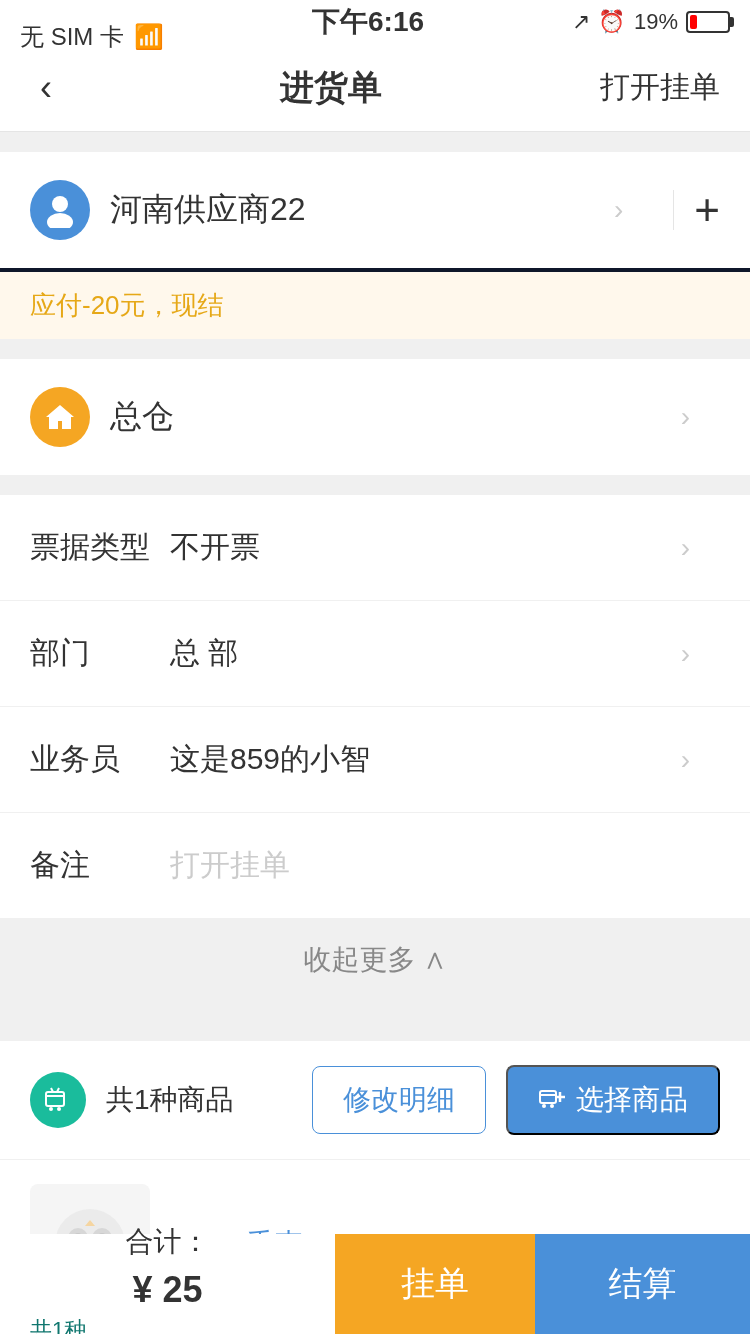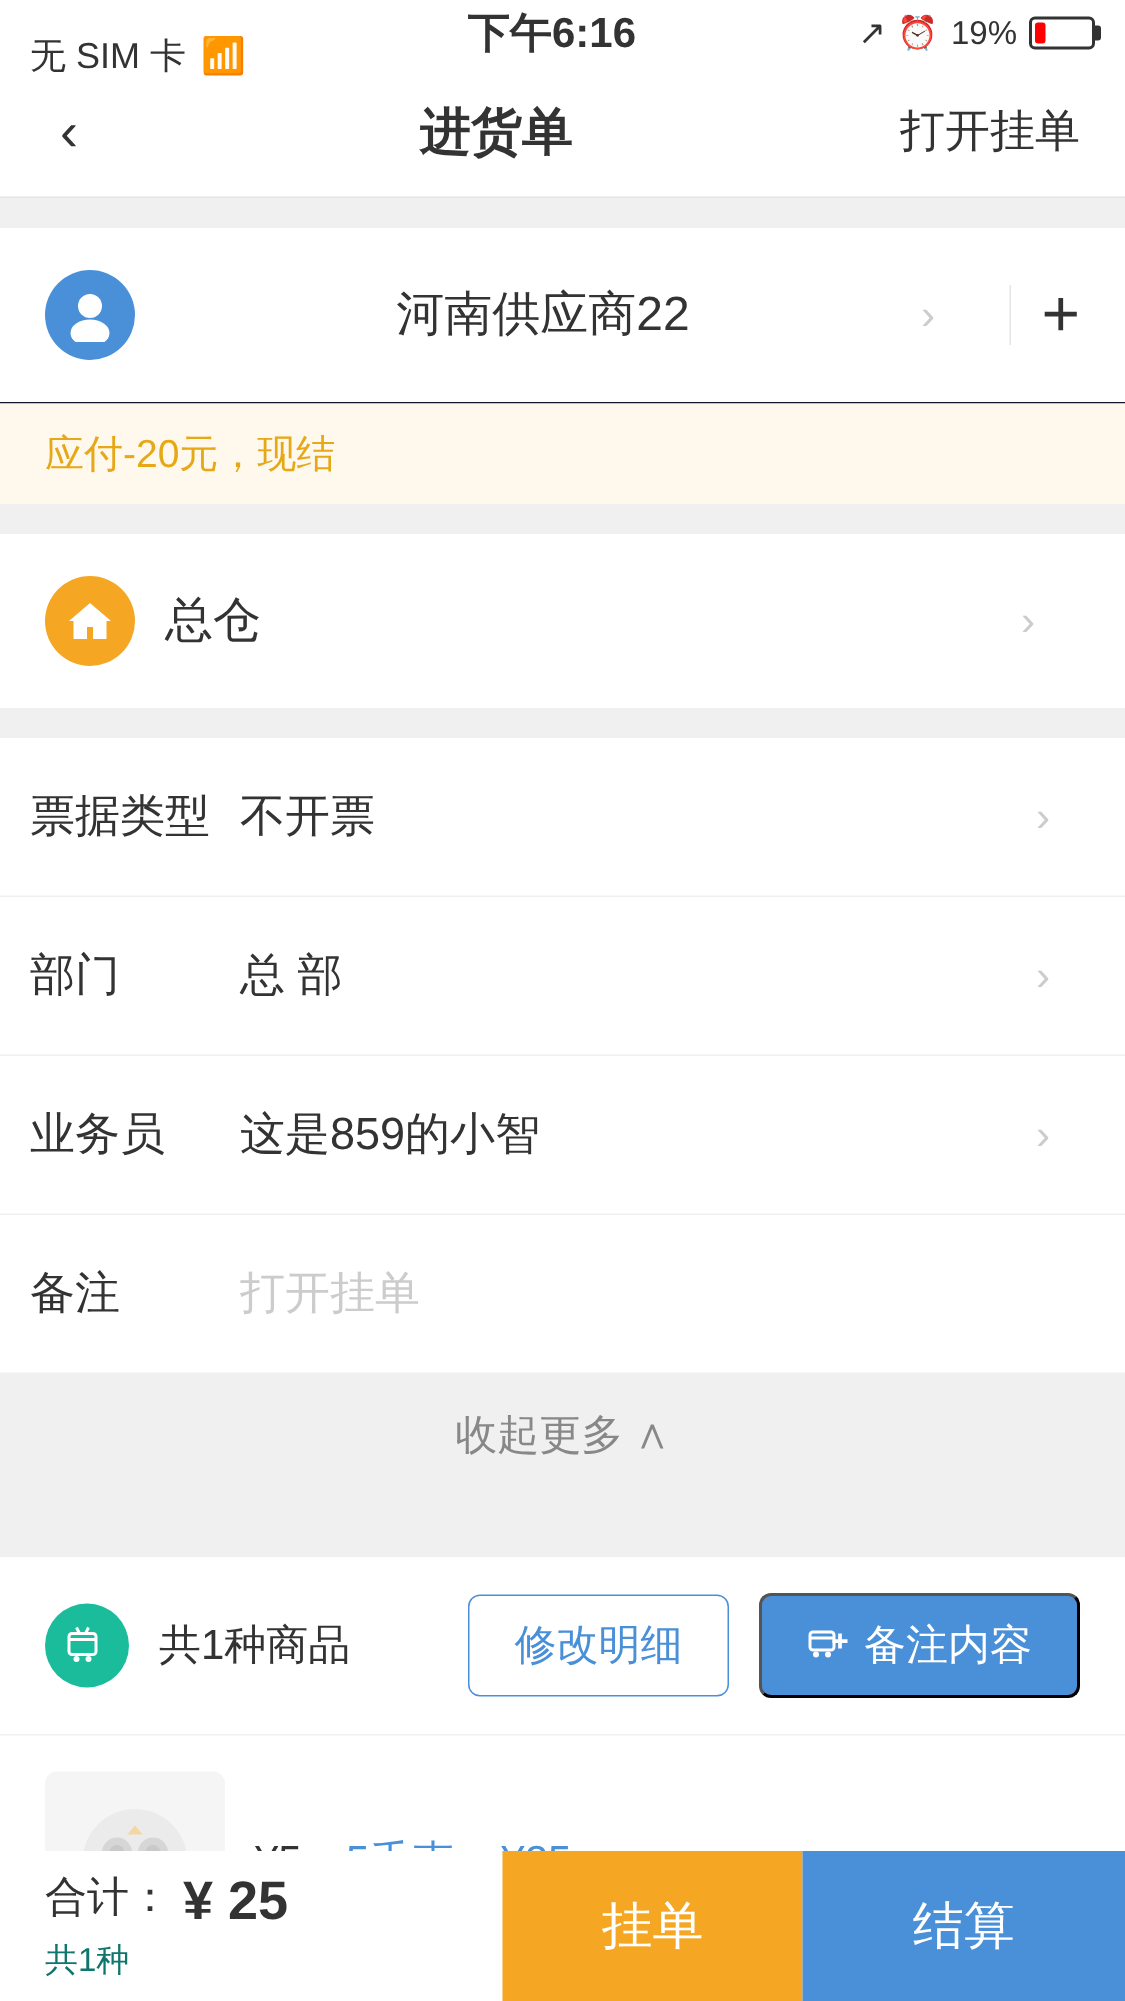--- a/index.html
+++ b/index.html
@@ -93,22 +93,21 @@
       background: #fff;
       margin-bottom: 0;
     }
 
     
     .supplier-row {
       background: #fff;
       display: flex;
       align-items: center;
       padding: 28px 30px;
-      border-bottom: 1px solid #0f172a;
-      text-align: center;
+      border-bottom: 4px solid #0f172a;
     }
     .supplier-avatar {
       width: 60px;
       height: 60px;
       border-radius: 50%;
       background: #4a90d9;
       display: flex;
       align-items: center;
       justify-content: center;
       margin-right: 20px;
@@ -168,21 +167,21 @@
       flex: 1;
       font-size: 32px;
       color: #333;
     }
 
     
     .form-row {
       background: #fff;
       display: flex;
       align-items: center;
-      padding: 32px 20px;
+      padding: 32px 30px;
       border-bottom: 1px solid #f0f0f0;
       min-height: 96px;
     }
     .form-label {
       font-size: 30px;
       color: #333;
       width: 140px;
       flex-shrink: 0;
     }
     .form-value {
@@ -312,22 +311,23 @@
       flex: 1;
       padding: 0 30px;
       display: flex;
       flex-direction: column;
       justify-content: center;
     }
     .total-label {
       font-size: 28px;
       color: #333;
       display: flex;
-      align-items: flex-start;
+      align-items: center;
       gap: 8px;
+      flex-direction: column;
     }
     .total-amount {
       font-size: 36px;
       font-weight: 600;
       color: #333;
     }
     .total-count {
       font-size: 22px;
       color: #0f766e;
       margin-top: 4px;
@@ -457,21 +457,21 @@
   <button class="btn-modify">修改明细</button>
   <button class="btn-select">
     <svg width="28" height="28" viewBox="0 0 28 28">
       <rect x="2" y="5" width="16" height="12" rx="2" fill="none" stroke="white" stroke-width="2"></rect>
       <path d="M2 9 L18 9" stroke="white" stroke-width="2"></path>
       <circle cx="6" cy="20" r="2" fill="white"></circle>
       <circle cx="14" cy="20" r="2" fill="white"></circle>
       <line x1="22" y1="6" x2="22" y2="16" stroke="white" stroke-width="2.5"></line>
       <line x1="17" y1="11" x2="27" y2="11" stroke="white" stroke-width="2.5"></line>
     </svg>
-    <span>备注内容</span>
+    <span>选择商品</span>
   </button>
 </div>
 
 <div class="product-item">
   <div class="product-thumb">
     <svg class="owl-logo" viewBox="0 0 80 80">
       <circle cx="40" cy="40" r="35" fill="#ddd"></circle>
       <circle cx="28" cy="34" r="10" fill="#aaa"></circle>
       <circle cx="52" cy="34" r="10" fill="#aaa"></circle>
       <circle cx="28" cy="34" r="5" fill="#888"></circle>

